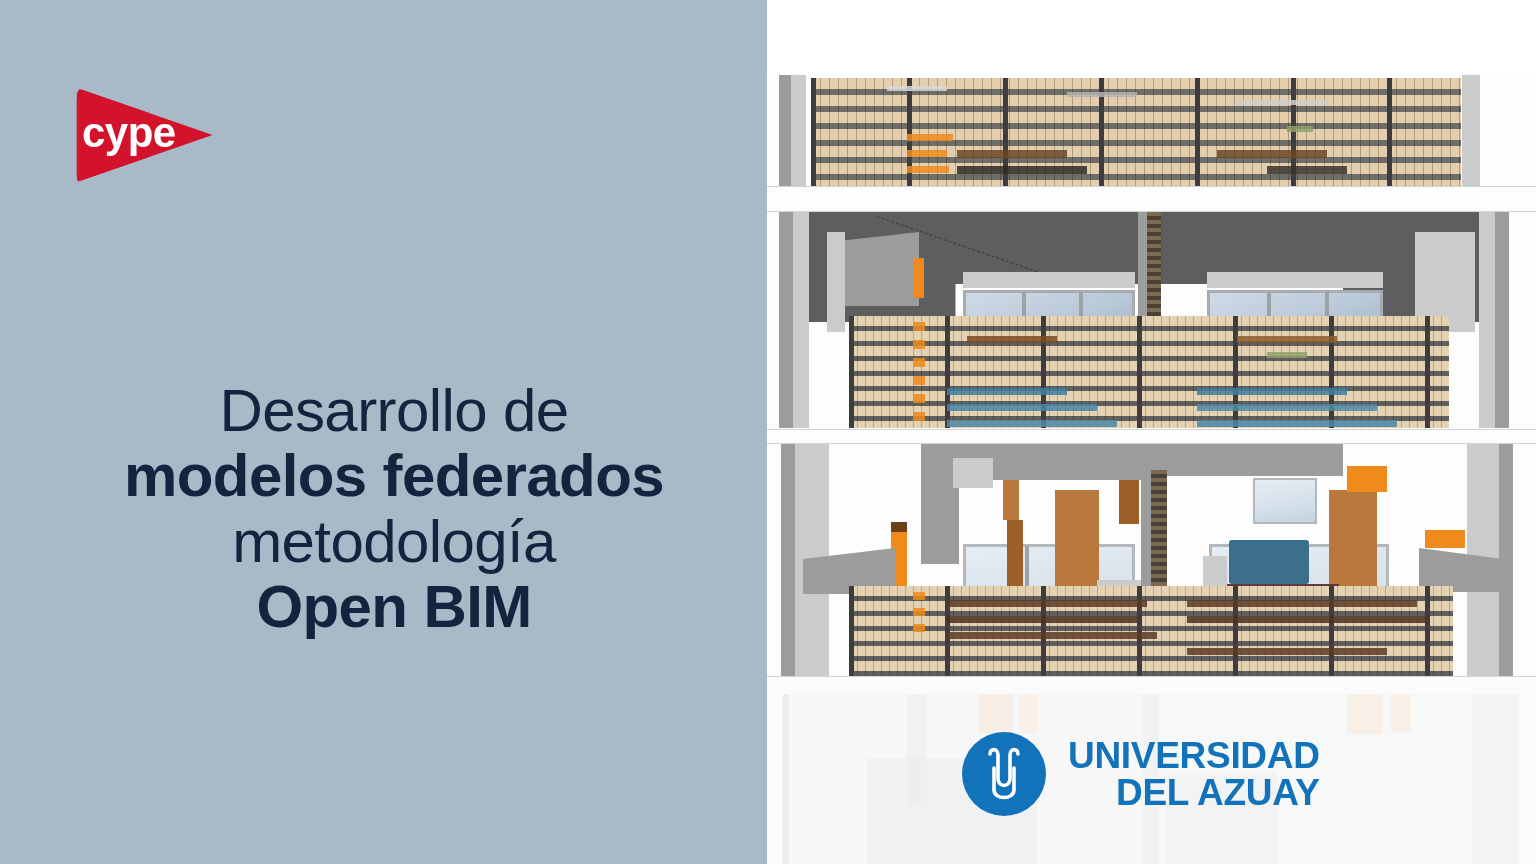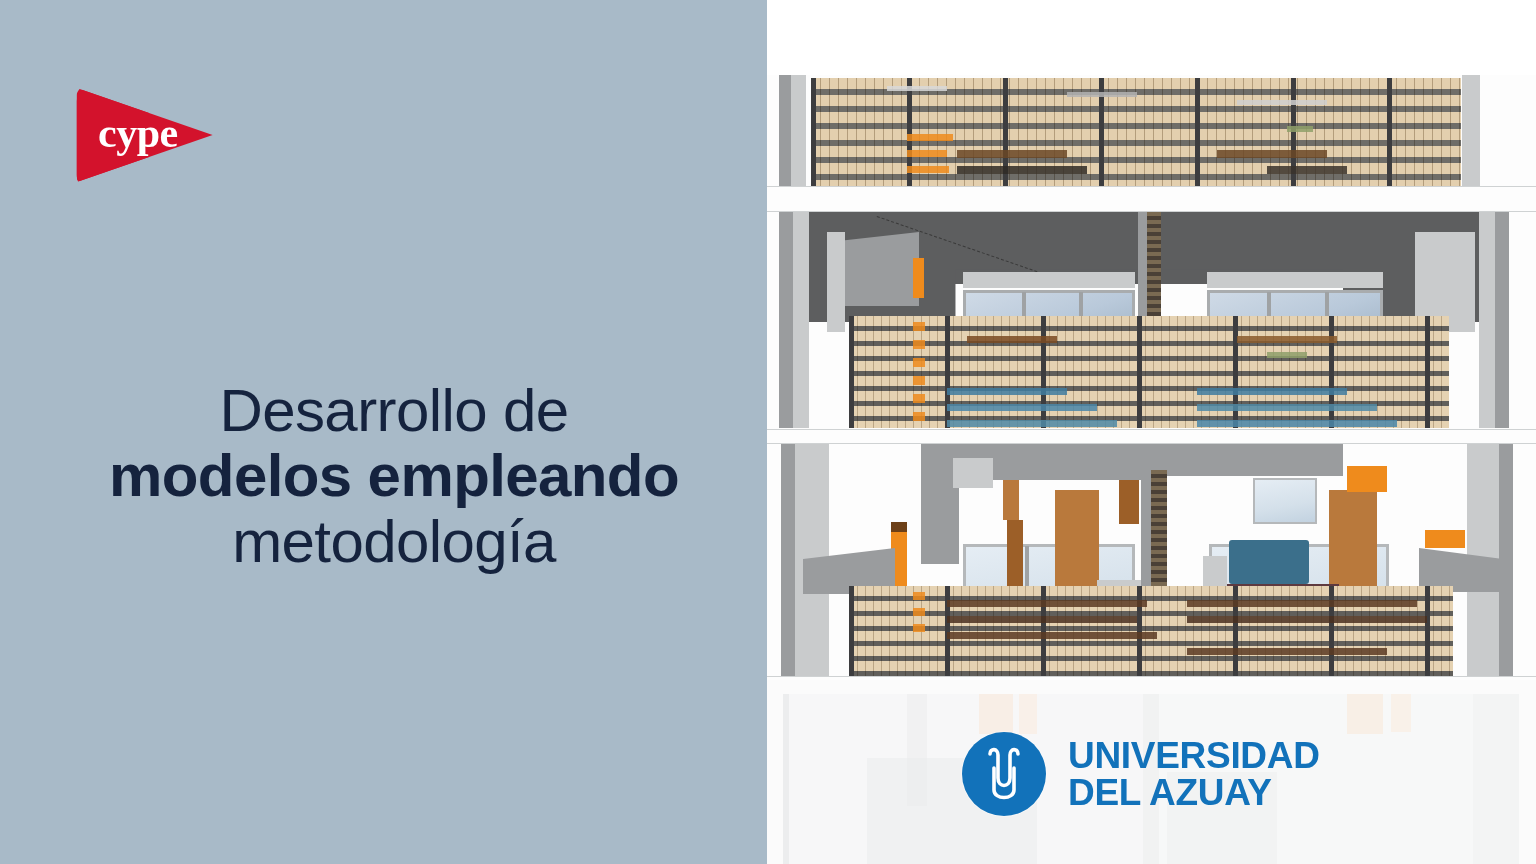--- a/index.html
+++ b/index.html
@@ -40,28 +40,28 @@
     content: "";
     position: absolute; left: 0; top: 0;
     width: 100%; height: 100%;
     background: #d3122c;
     border-radius: 30px 14px 30px 14px / 34px 30px 34px 30px;
     -webkit-mask: radial-gradient(circle at 102% 50%, transparent 0 46%, #000 46.5%);
             mask: radial-gradient(circle at 102% 50%, transparent 0 46%, #000 46.5%);
   }
   #cype-wordmark {
     position: absolute;
-    left: 24px; top: 33px;
+    left: 8px; top: 33px;
     color: #ffffff;
     font-size: 42px;
     font-weight: 700;
     letter-spacing: -0.5px;
     line-height: 1;
     z-index: 3;
-    font-family: Liberation Serif, serif;
+    font-family: Liberation Sans, sans-serif;
   }
 
   
   #title-block {
     position: absolute;
     left: 84px; top: 378px;
     width: 620px;
     color: #15233e;
     line-height: 1.09;
   }
@@ -224,39 +224,41 @@
     flex: 0 0 84px;
     box-shadow: 0 0 0 1px rgba(255,255,255,.35);
   }
   #uda-mark svg { position: absolute; left: 0; top: 0; }
   #uda-text {
     color: #1272ba;
     font-weight: 700;
     font-size: 37px;
     line-height: 1.0;
     letter-spacing: -0.3px;
+    text-align: right;
   }
   #uda-text .l2 { display: block; }
 </style>
 </head>
 <body>
 
 <div id="slide">
 
   <div id="left-panel">
 
     <div id="cype-logo">
       <div id="cype-tri"></div>
       <div id="cype-wordmark">cype</div>
     </div>
 
     <div id="title-block">
       <span class="tline reg">Desarrollo de</span>
-      <span class="tline bold">modelos empleando</span>
+      <span class="tline bold">modelos federados</span>
       <span class="tline reg">metodología</span>
+      <span class="tline bold">Open BIM</span>
     </div>
   </div>
 
   <div id="right-panel">
 
     <div class="render">
 
       <div class="wall-white" style="left:0;top:75px;width:769px;height:115px;"></div>
       <div class="wall-light" style="left:23px;top:75px;width:16px;height:113px;"></div>
       <div class="wall-light" style="left:695px;top:75px;width:18px;height:113px;"></div>

